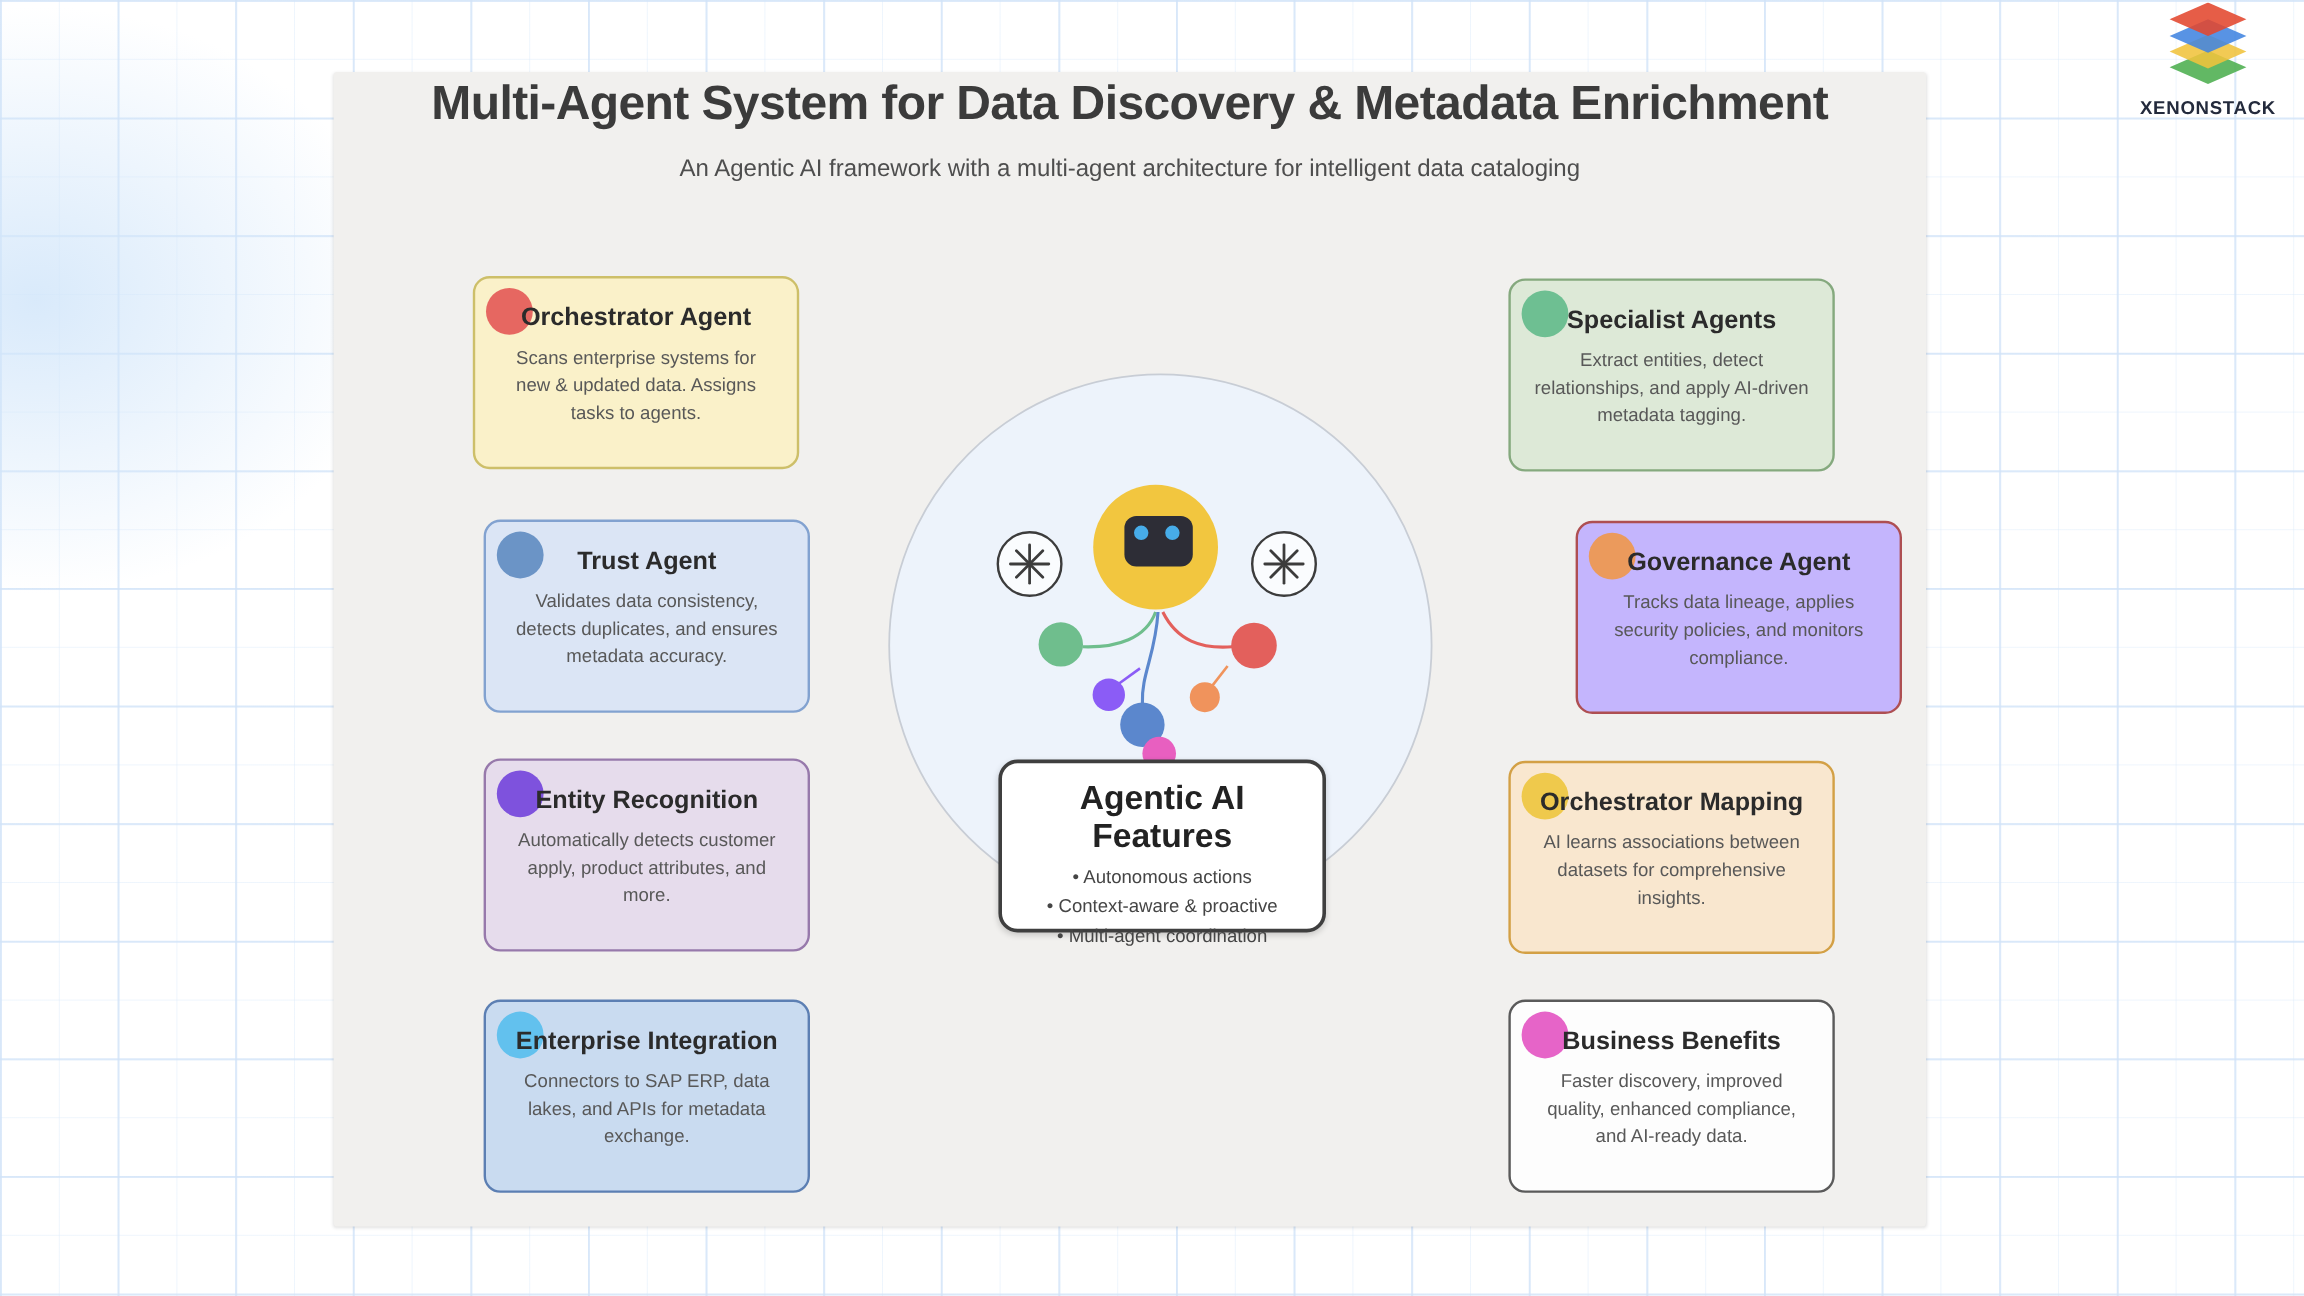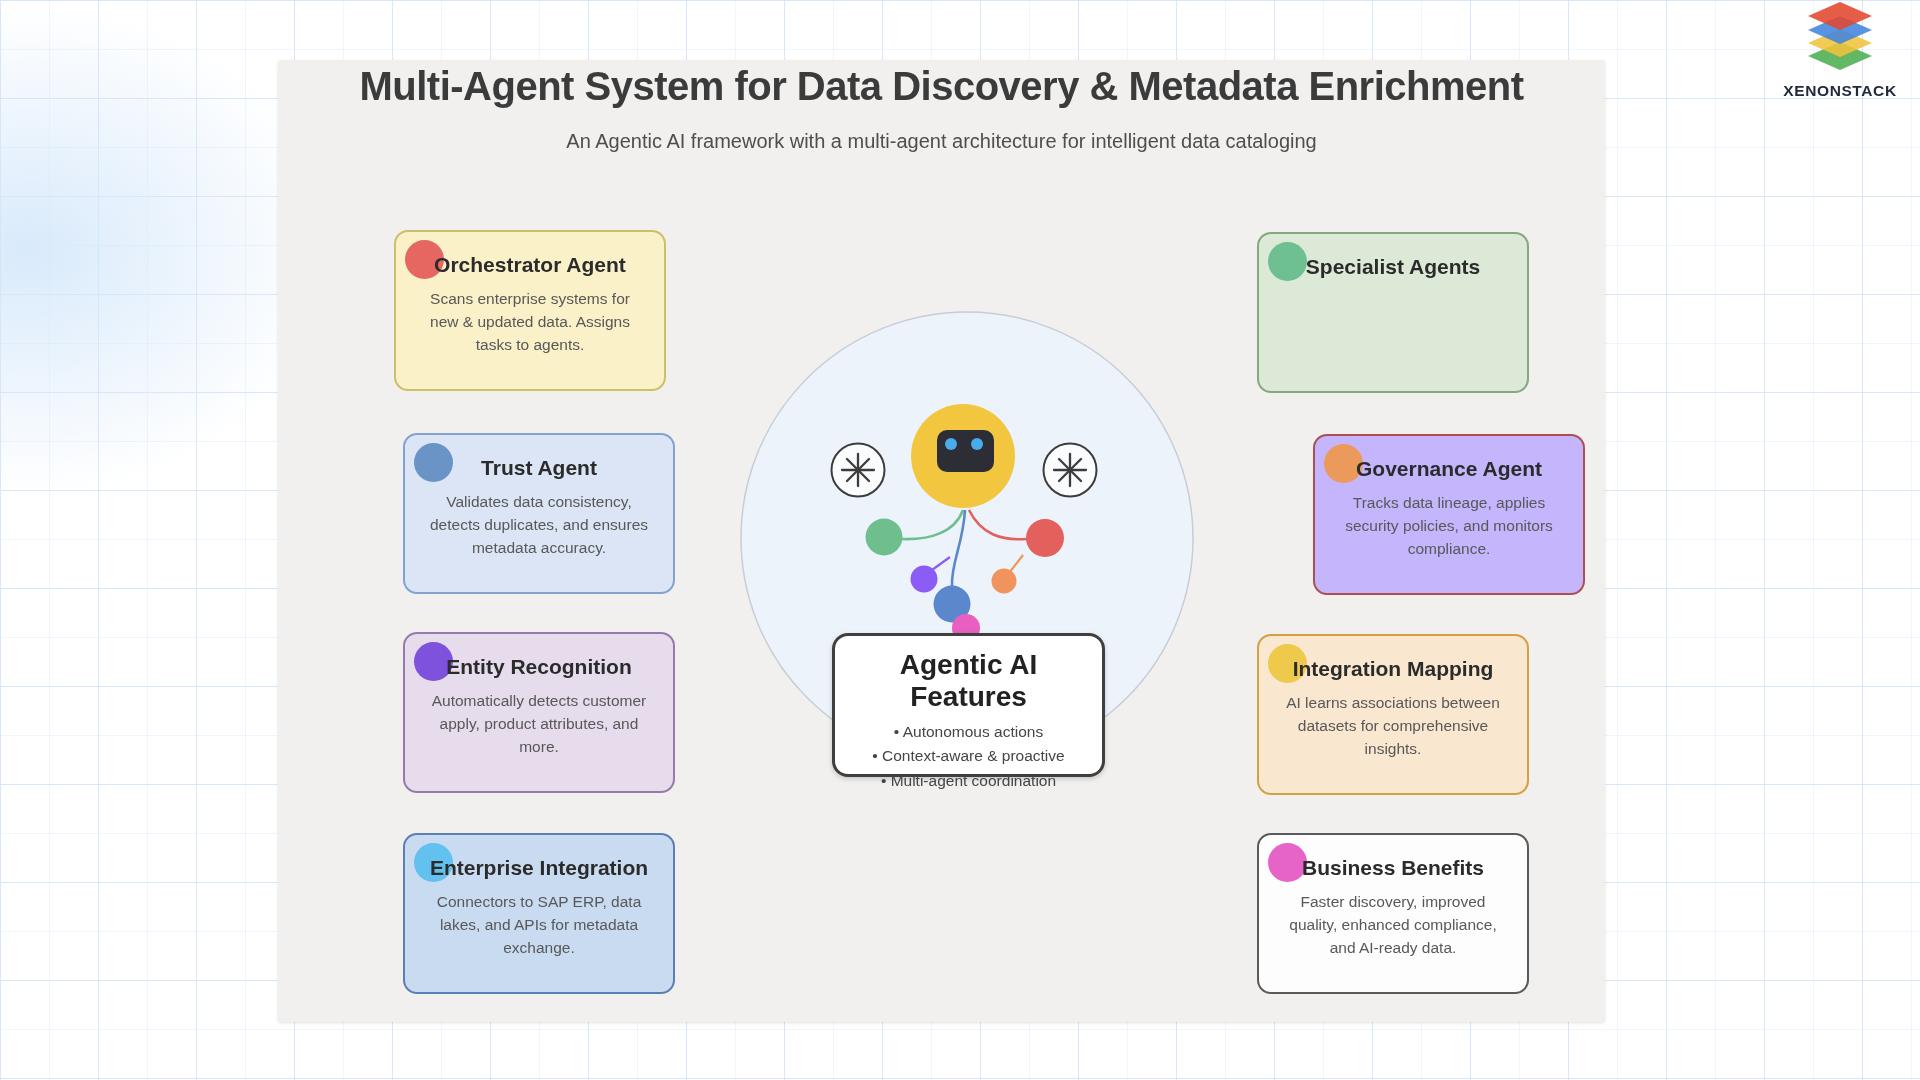--- a/index.html
+++ b/index.html
@@ -92,31 +92,32 @@
 
 <div class="card" style="left: 403px; top: 833px; background-color: rgb(201, 219, 240); border-color: rgb(92, 127, 179);">
   <span class="badge" style="background-color: rgb(98, 193, 238);"></span>
   <h3>Enterprise Integration</h3>
   <p>Connectors to SAP ERP, data lakes, and APIs for metadata exchange.</p>
 </div>
 
 <div class="card" style="left: 1257px; top: 232px; background-color: rgb(221, 233, 215); border-color: rgb(133, 169, 126);">
   <span class="badge" style="background-color: rgb(110, 191, 146);"></span>
   <h3>Specialist Agents</h3>
+  <p>Extract entities, detect relationships, and apply AI-driven metadata tagging.</p>
 </div>
 
 <div class="card" style="left: 1313px; top: 434px; background-color: #c4b5fd; border-color: rgb(174, 79, 82);">
   <span class="badge" style="background-color: rgb(235, 154, 92);"></span>
   <h3>Governance Agent</h3>
   <p>Tracks data lineage, applies security policies, and monitors compliance.</p>
 </div>
 
 <div class="card" style="left: 1257px; top: 634px; background-color: rgb(249, 231, 207); border-color: rgb(211, 160, 69);">
   <span class="badge" style="background-color: rgb(239, 201, 76);"></span>
-  <h3>Integration Mapping</h3>
+  <h3>Orchestrator Mapping</h3>
   <p>AI learns associations between datasets for comprehensive insights.</p>
 </div>
 
 <div class="card" style="left: 1257px; top: 833px; background-color: rgb(253, 253, 253); border-color: rgb(90, 90, 90);">
   <span class="badge" style="background-color: rgb(230, 100, 200);"></span>
   <h3>Business Benefits</h3>
   <p>Faster discovery, improved quality, enhanced compliance, and AI-ready data.</p>
 </div>
 
 <svg class="hub-svg" width="456" height="456" viewBox="0 0 456 456">

